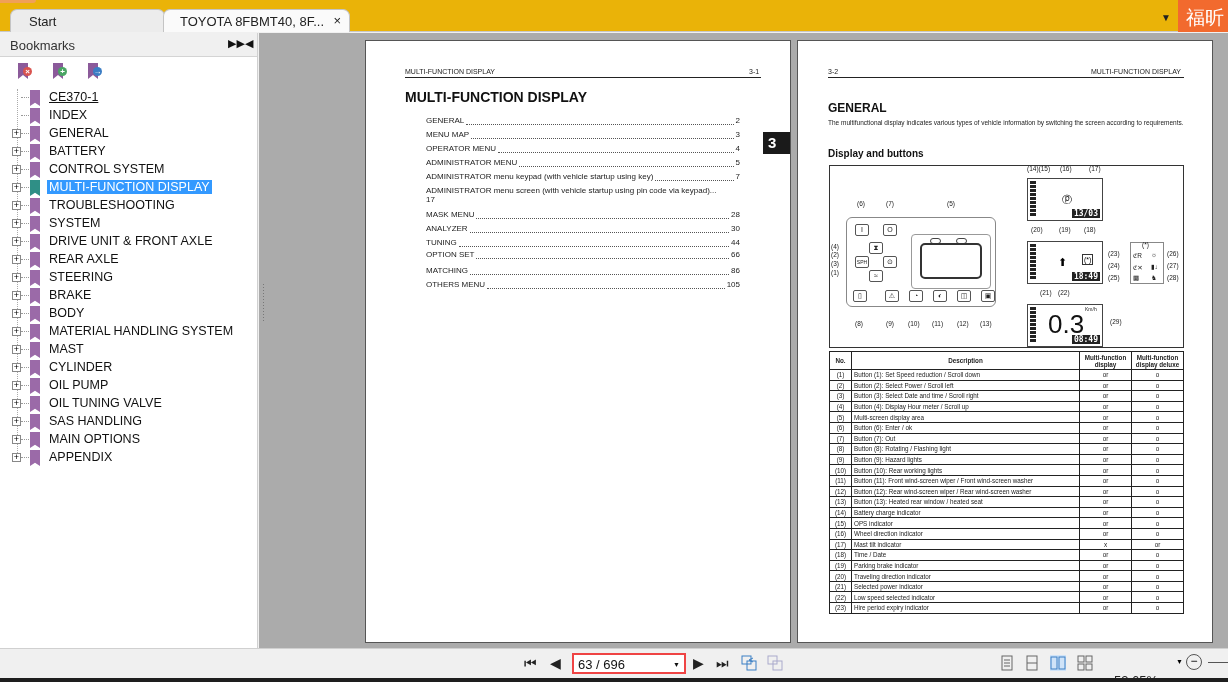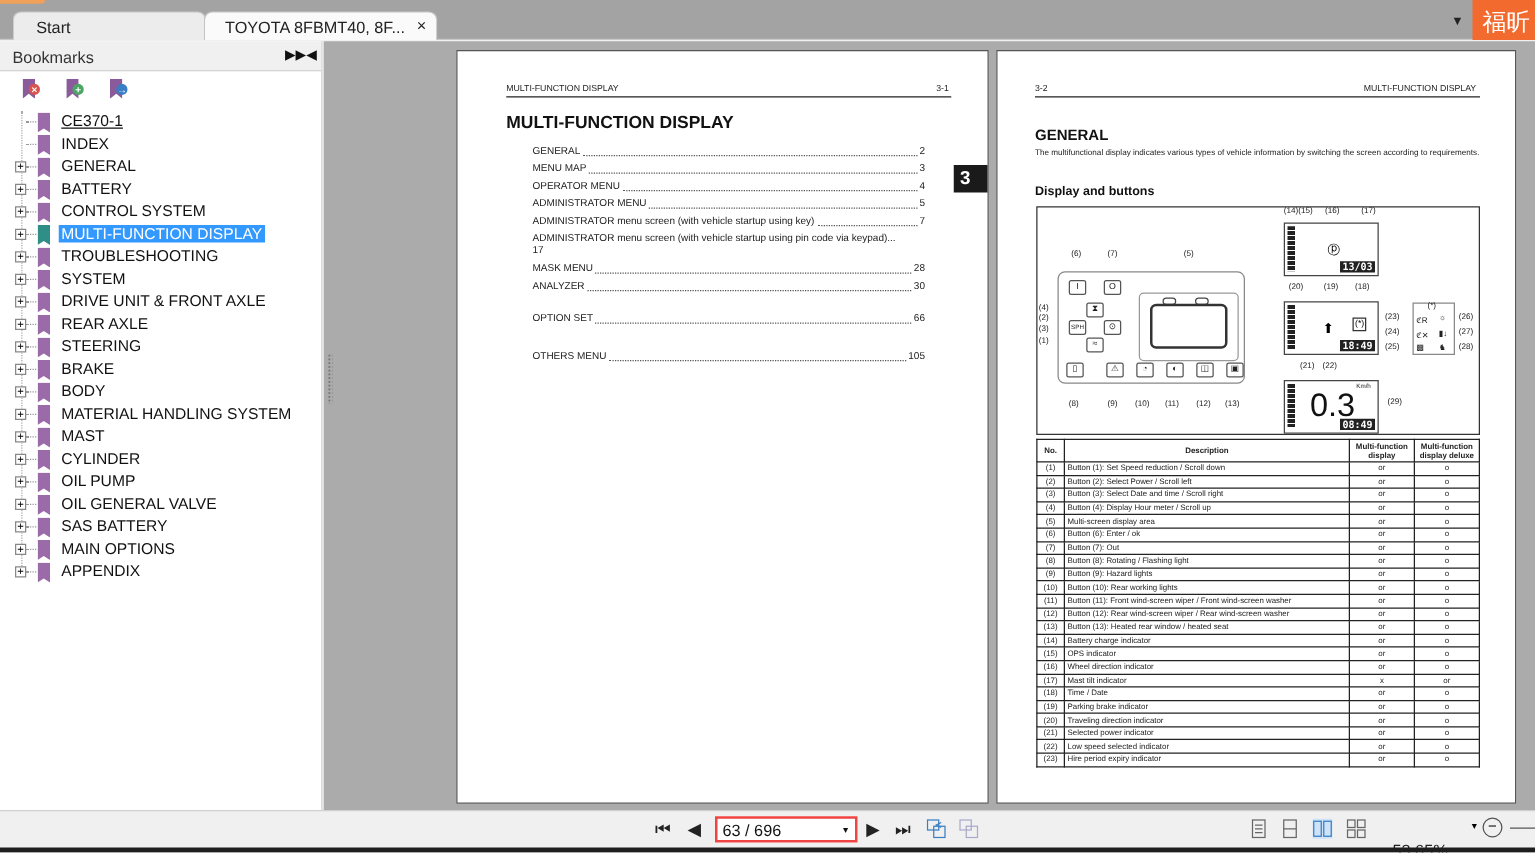--- a/index.html
+++ b/index.html
@@ -1,20 +1,20 @@
 <!DOCTYPE html>
 <html><head>
 <meta charset="utf-8">
 <style>
   * { box-sizing: border-box; margin: 0; padding: 0; }
   html, body { width: 1228px; height: 682px; overflow: hidden; background: #f0f0f0; font-family: "Liberation Sans", sans-serif; }
   #app { position: relative; width: 1228px; height: 682px; }
 
   
-  .tabbar { position: absolute; left: 0; top: 0; width: 1228px; height: 32px; background: #a3a3a3; border-bottom: 1px solid #c8c8c8; }
+  .tabbar { position: absolute; left: 0; top: 0; width: 1228px; height: 32px; background: #eab308; border-bottom: 1px solid #c8c8c8; }
   .tab { position: absolute; top: 9px; height: 23px; font-size: 13px; color: #222; padding: 4px 0 0 0; border: 1px solid #c4c4c4; border-bottom: none; border-radius: 7px 7px 0 0; }
   .tab.start { left: 10px; width: 155px; background: #ececec; padding-left: 18px; }
   .tab.doc { left: 163px; width: 187px; background: #fafafa; padding-left: 16px; }
   .tab .close { position: absolute; right: 8px; top: 3px; font-size: 13px; }
   .orange-tag { position: absolute; left: 1178px; top: 0; width: 50px; height: 32px; background: #f26a2e; color: #fff; font-size: 19px; padding: 5px 0 0 8px; overflow: hidden; white-space: nowrap; }
   .orange-top { position: absolute; left: 0; top: 0; width: 36px; height: 3px; background: #f0a058; border-radius: 0 0 4px 0; }
   .tab-dropdown { position: absolute; left: 1161px; top: 12px; font-size: 10px; color: #222; }
 
   
   .sidebar { position: absolute; left: 0; top: 33px; width: 258px; height: 615px; background: #fff; border-right: 1px solid #d0d0d0; }
@@ -218,27 +218,27 @@
       <div class="tree-row">
           <span class="expander">+</span>
           <span class="dots"></span>
           <span class="bm"></span>
           <span class="label">OIL PUMP</span>
         </div>
       <div class="tree-row">
           <span class="expander">+</span>
           <span class="dots"></span>
           <span class="bm"></span>
-          <span class="label">OIL GENERAL VALVE</span>
-        </div>
-      <div class="tree-row">
-          <span class="expander">+</span>
-          <span class="dots"></span>
-          <span class="bm"></span>
-          <span class="label">SAS BATTERY</span>
+          <span class="label">OIL TUNING VALVE</span>
+        </div>
+      <div class="tree-row">
+          <span class="expander">+</span>
+          <span class="dots"></span>
+          <span class="bm"></span>
+          <span class="label">SAS HANDLING</span>
         </div>
       <div class="tree-row">
           <span class="expander">+</span>
           <span class="dots"></span>
           <span class="bm"></span>
           <span class="label">MAIN OPTIONS</span>
         </div>
       <div class="tree-row">
           <span class="expander">+</span>
           <span class="dots"></span>
@@ -271,42 +271,52 @@
         <span class="t">OPERATOR MENU</span>
         <span class="lead"></span>
         <span class="n">4</span>
       </div>
     <div class="toc-row" style="top:117px;">
         <span class="t">ADMINISTRATOR MENU</span>
         <span class="lead"></span>
         <span class="n">5</span>
       </div>
     <div class="toc-row" style="top:131px;">
-        <span class="t">ADMINISTRATOR menu screen (with vehicle startup using key)</span>
+        <span class="t">ADMINISTRATOR menu keypad (with vehicle startup using key)</span>
         <span class="lead"></span>
         <span class="n">7</span>
       </div>
     <div class="toc-row" style="top:145px;height:22px;display:block;">
         <div class="t">ADMINISTRATOR menu screen (with vehicle startup using pin code via keypad)...</div>
         <div class="n">17</div>
       </div>
     <div class="toc-row" style="top:169px;">
         <span class="t">MASK MENU</span>
         <span class="lead"></span>
         <span class="n">28</span>
       </div>
     <div class="toc-row" style="top:183px;">
         <span class="t">ANALYZER</span>
         <span class="lead"></span>
         <span class="n">30</span>
       </div>
+    <div class="toc-row" style="top:197px;">
+        <span class="t">TUNING</span>
+        <span class="lead"></span>
+        <span class="n">44</span>
+      </div>
     <div class="toc-row" style="top:209px;">
         <span class="t">OPTION SET</span>
         <span class="lead"></span>
         <span class="n">66</span>
+      </div>
+    <div class="toc-row" style="top:225px;">
+        <span class="t">MATCHING</span>
+        <span class="lead"></span>
+        <span class="n">86</span>
       </div>
     <div class="toc-row" style="top:239px;">
         <span class="t">OTHERS MENU</span>
         <span class="lead"></span>
         <span class="n">105</span>
       </div>
   </div>
   <div class="chapter-tab">3</div>
 
   <div class="page p2">

